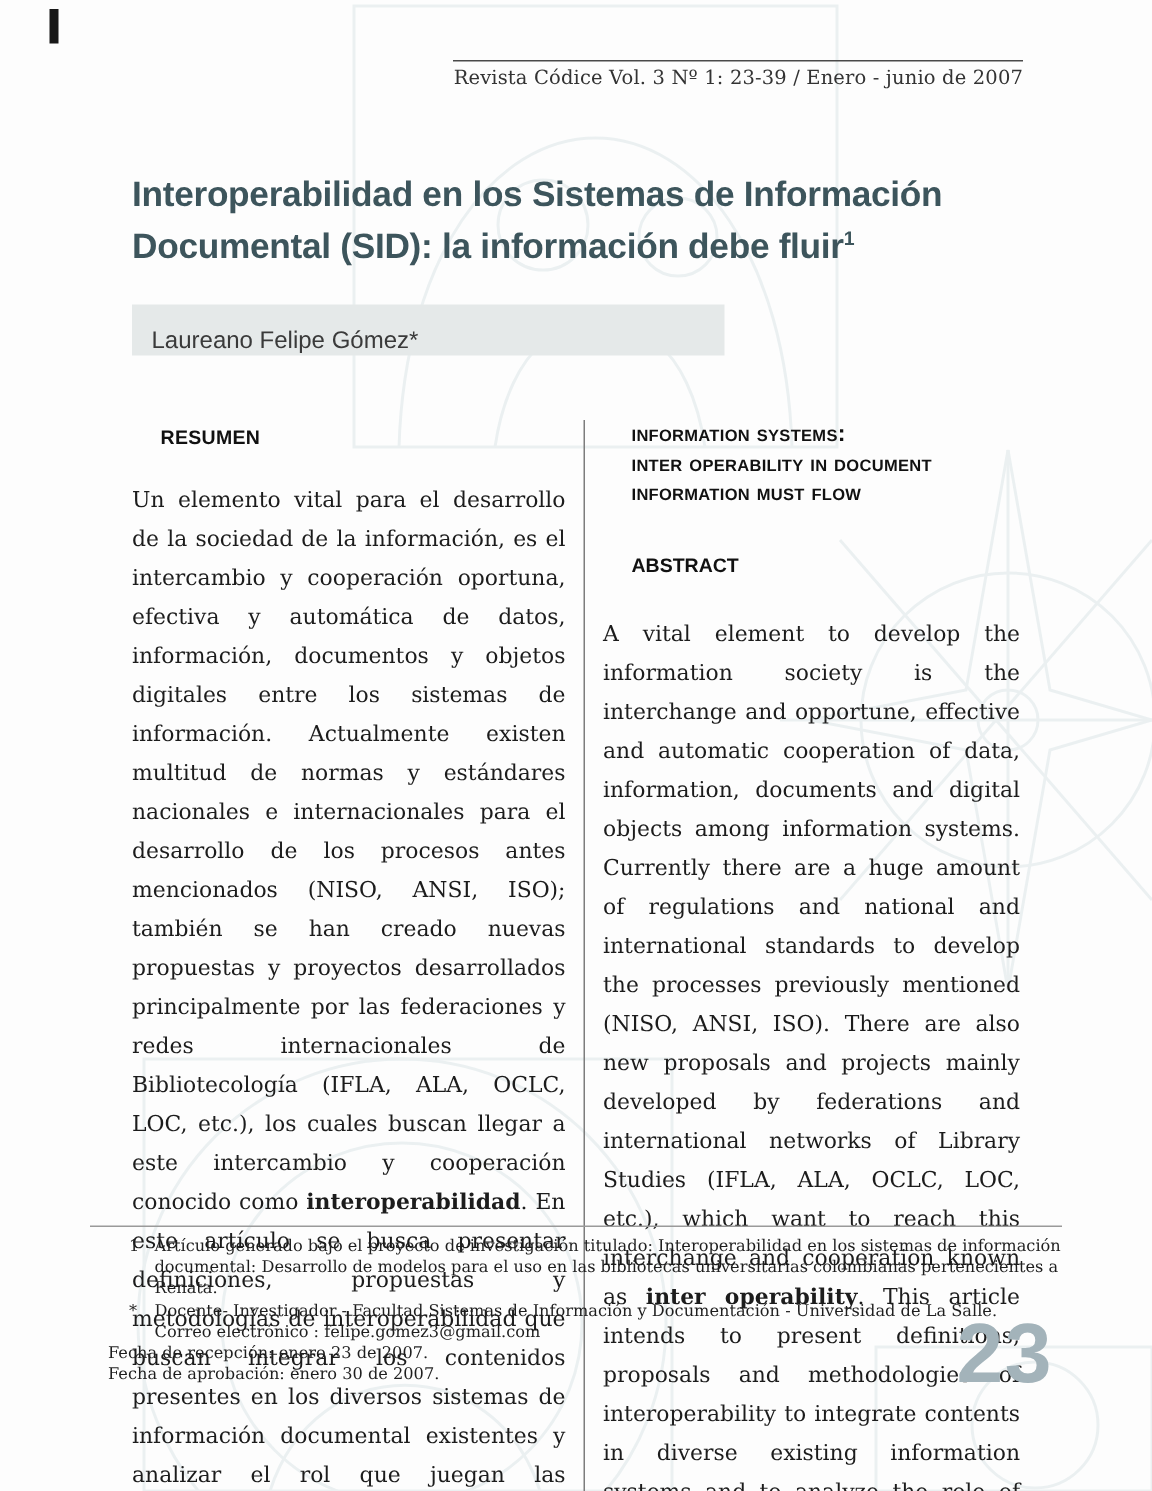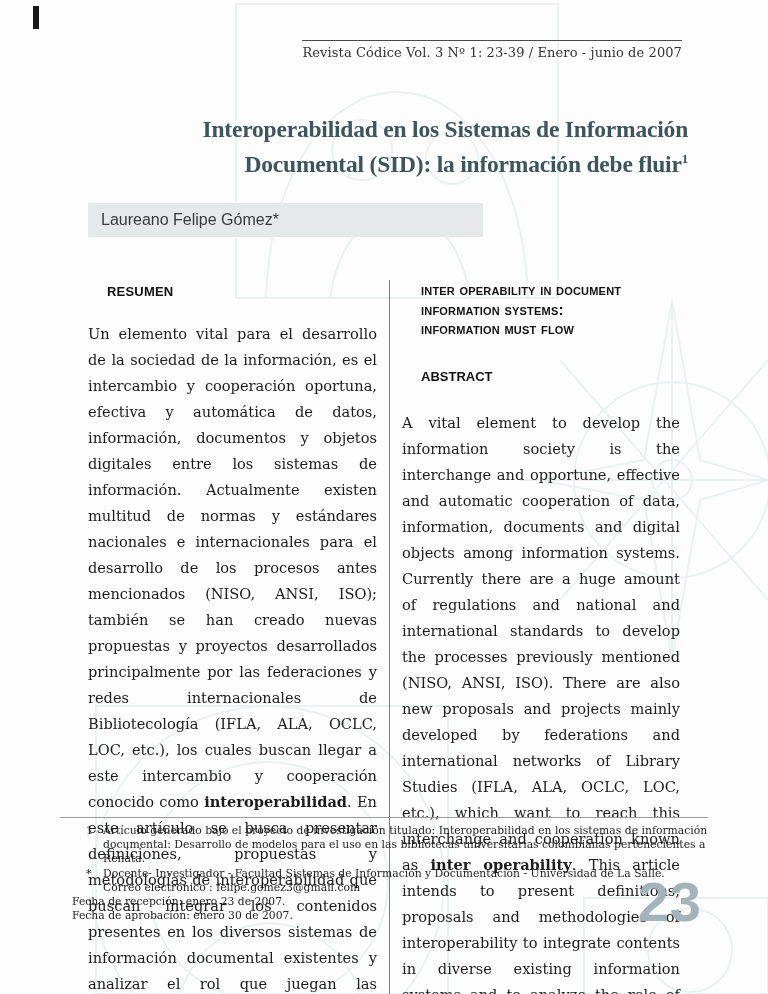--- a/index.html
+++ b/index.html
@@ -15,30 +15,29 @@
 
   .journal-header {
     position:absolute; top:40px; right:86px;
     border-top:1.4px solid #4a4a4a; padding-top:4px;
     font-size:13px; color:#333; letter-spacing:0.1px;
     font-family:"DejaVu Serif", serif;
   }
 
   .page-title {
     position:absolute; left:88px; top:98px; width:600px;
-    font-family:Liberation Serif, serif; font-weight:bold;
+    font-family:Liberation Sans, sans-serif; font-weight:bold;
     font-size:23.5px; line-height:30px; letter-spacing:-0.2px;
     color:#3d555c;
-    text-align:right;
   }
   .page-title sup { font-size:13px; }
 
   .author-box {
     position:absolute; left:88px; top:203px; width:395px; height:34px;
-    background:#e5e9e9; display:flex; align-items:center;
+    background:#e5e9e9; display:flex; align-items:flex-end;
     font-family:"Liberation Sans", sans-serif; font-size:16px; color:#3a3a3a;
     padding-left:13px; box-sizing:border-box;
   }
 
   .columns { position:absolute; left:88px; top:280px; width:604px; display:flex; }
   .col-left  { width:301px; padding-right:12px; box-sizing:border-box; }
   .col-right { width:291px; border-left:1px solid #7d7d7d; padding-left:12px; box-sizing:border-box; }
 
   .sc-head {
     font-family:"Liberation Sans", sans-serif; font-weight:bold;
@@ -116,22 +115,22 @@
 
   <div class="columns">
 
     <div class="col-left">
       <h2 class="sc-head head-main">Resumen</h2>
       <p class="body-par"><span>Un elemento vital para el desarrollo de la sociedad de la información, es el intercambio y cooperación oportuna, efectiva y automática de datos, información, documentos y objetos digitales entre los sistemas de información. Actualmente existen multitud de normas y estándares nacionales e internacionales para el desarrollo de los procesos antes mencionados (NISO, ANSI, ISO); también se han creado nuevas propuestas y proyectos desarrollados principalmente por las federaciones y redes internacionales de Bibliotecología (IFLA, ALA, OCLC, LOC, etc.), los cuales buscan llegar a este intercambio y cooperación conocido como </span><span class="b">interoperabilidad</span><span>. En este artículo se busca presentar definiciones, propuestas y metodologías de interoperabilidad que buscan integrar los contenidos presentes en los diversos sistemas de información documental existentes y analizar el rol que juegan las bibliotecas, las cuales son los albergues del conocimiento académico universal.</span></p>
 
     </div>
 
     <div class="col-right">
+      <h2 class="sc-head head-line" style="margin:0;">Information Systems:</h2>
       <h2 class="sc-head head-line" style="margin:0;">Inter operability in Document</h2>
-      <h2 class="sc-head head-line" style="margin:0;">Information Systems:</h2>
       <h2 class="sc-head head-line" style="margin:0;">information must flow</h2>
       <h2 class="sc-head head-abstract">Abstract</h2>
       <p class="body-par"><span>A vital element to develop the information society is the interchange and opportune, effective and automatic cooperation of data, information, documents and digital objects among information systems. Currently there are a huge amount of regulations and national and international standards to develop the processes previously mentioned (NISO, ANSI, ISO). There are also new proposals and projects mainly developed by federations and international networks of Library Studies (IFLA, ALA, OCLC, LOC, etc.), which want to reach this interchange and cooperation known as </span><span class="b">inter operability</span><span>. This article intends to present definitions, proposals and methodologies of interoperability to integrate contents in diverse existing information systems and to analyze the role of libraries, which have bben considered the refuge of universal academic knowledge.</span></p>
 
     </div>
 
   </div>
 
   <div class="footnotes">
     <div class="fn-row">

